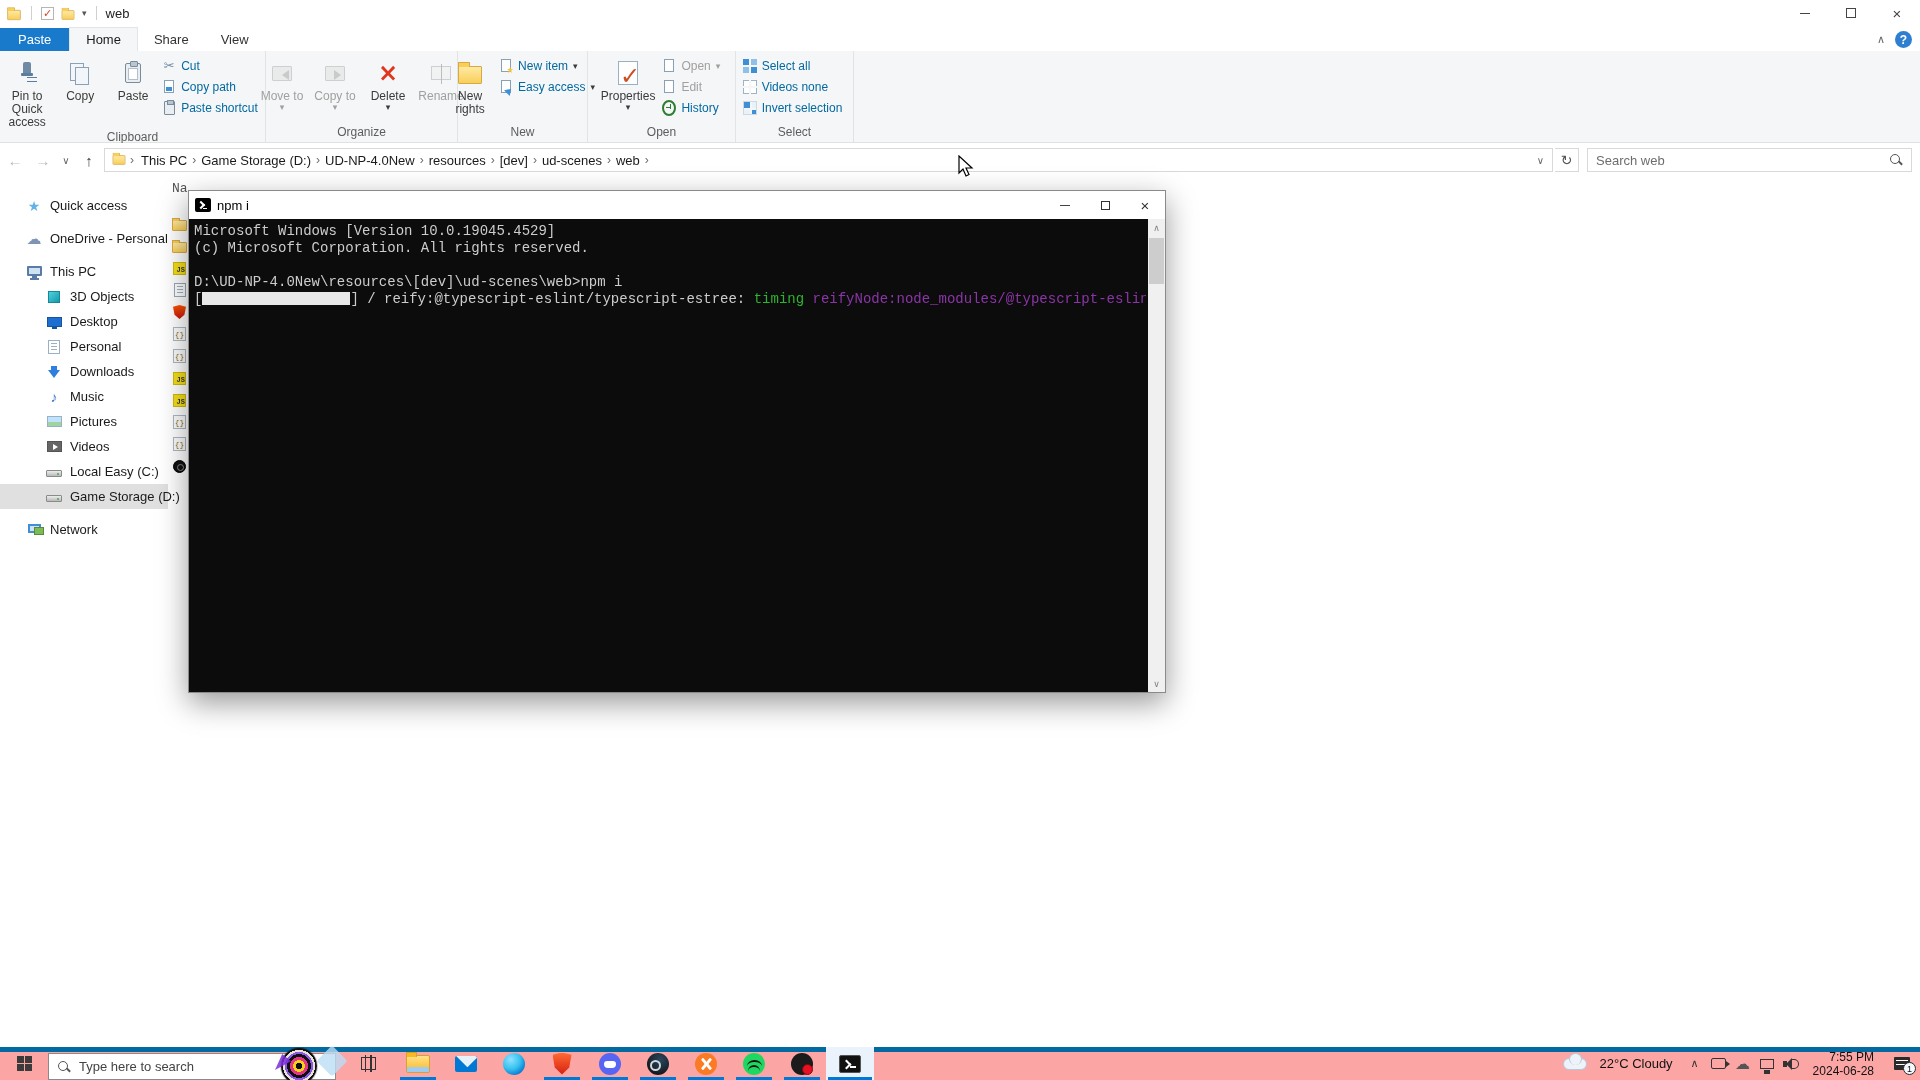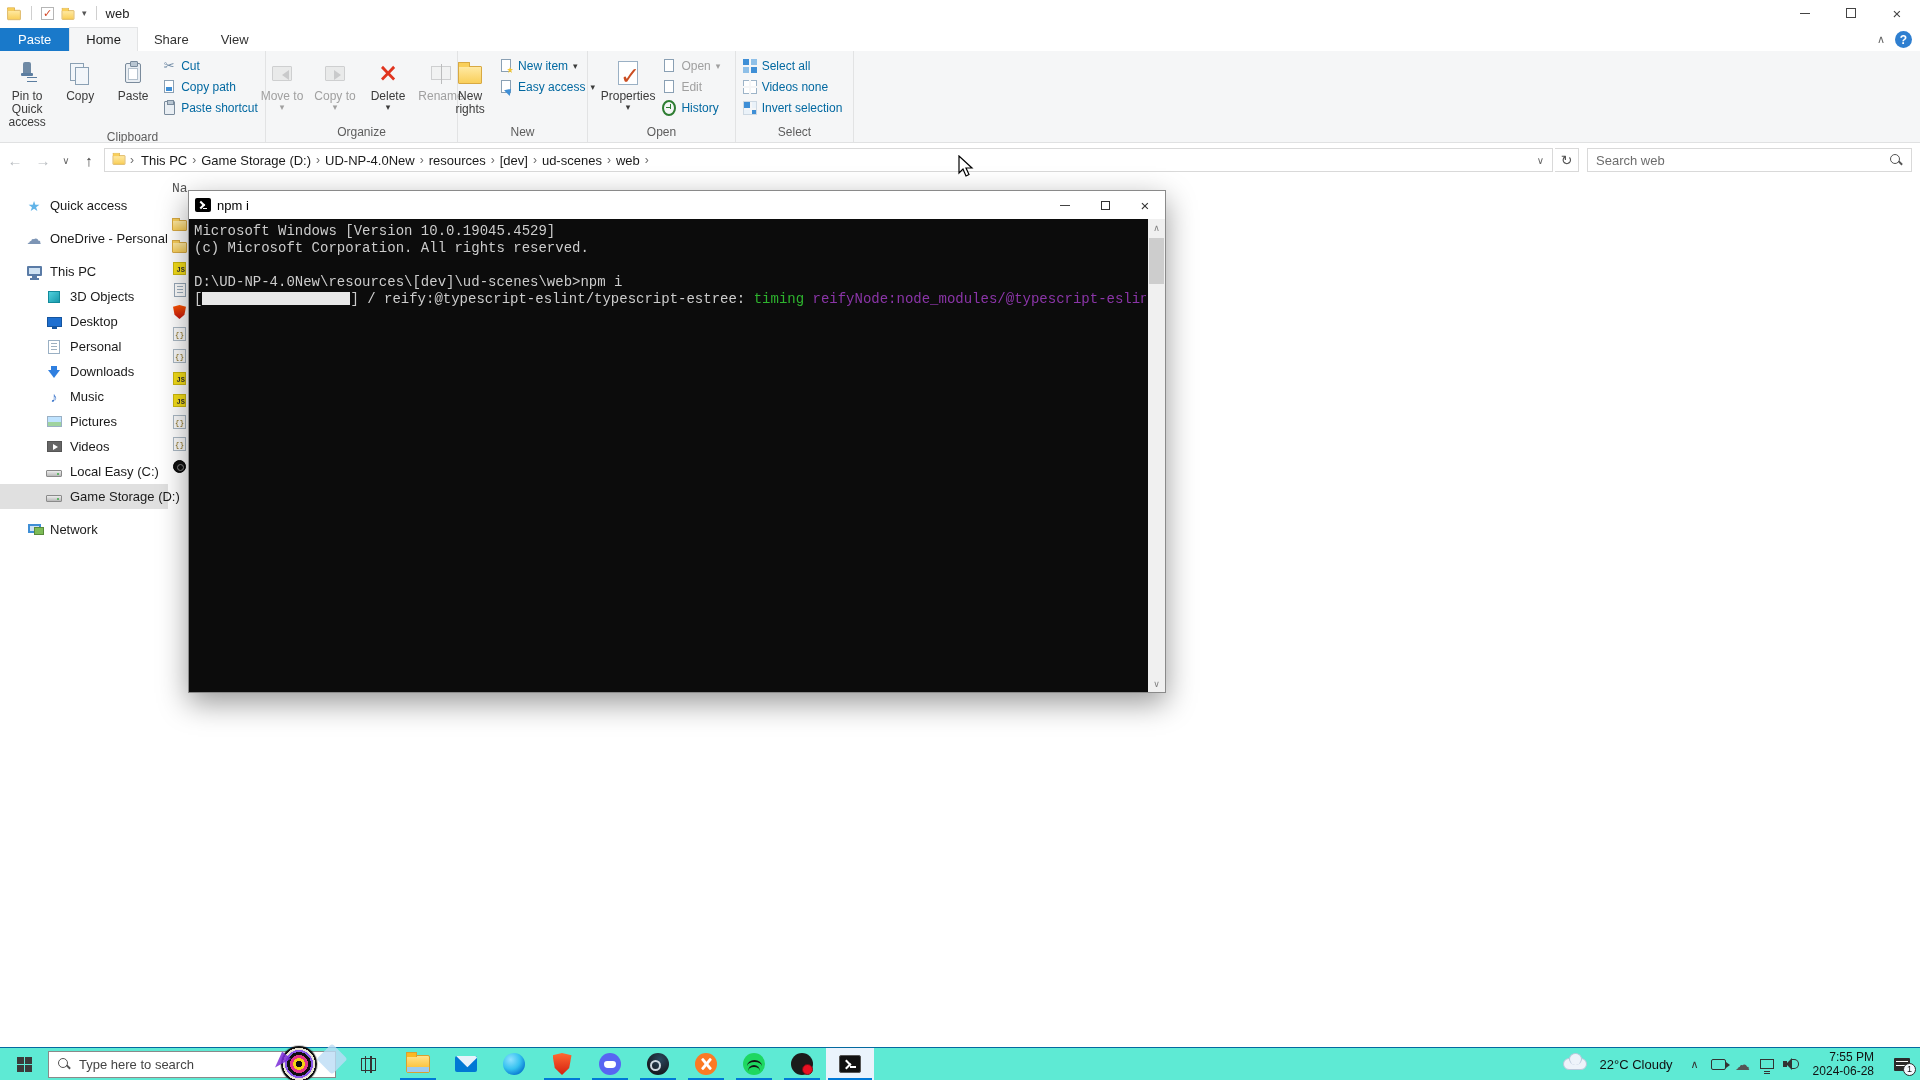--- a/index.html
+++ b/index.html
@@ -194,22 +194,22 @@
              font-size:14px;line-height:17px;color:#cccccc;white-space:pre;overflow:hidden;}
   .tline{height:17px;}
   .pblock{display:inline-block;width:148px;height:13px;background:#e8e8e8;vertical-align:-2px;}
   .term-scroll{position:absolute;right:0;top:0;bottom:0;width:17px;background:#f0f0f0;}
   .term-scroll .sarr{position:absolute;left:0;width:17px;height:17px;display:flex;align-items:center;justify-content:center;color:#808080;font-size:9px;}
   .term-scroll .sarr.up{top:0;}
   .term-scroll .sarr.down{bottom:0;}
   .sthumb{position:absolute;left:1px;right:1px;top:19px;height:46px;background:#cdcdcd;}
 
   
-  .taskbar{position:absolute;left:0;right:0;bottom:0;height:33px;background:#5eead4;border-top:1px solid #0369a1;
-           display:flex;align-items:center;z-index:10;}
+  .taskbar{position:absolute;left:0;right:0;bottom:0;height:33px;background:#fca5a5;border-top:5px solid #0369a1;
+           display:flex;align-items:flex-end;z-index:10;}
   .startbtn{width:48px;height:33px;display:flex;align-items:center;justify-content:center;}
   .winlogo{width:15px;height:15px;background:
      linear-gradient(#3b3b3b,#3b3b3b) 0 0/7px 7px no-repeat,
      linear-gradient(#3b3b3b,#3b3b3b) 8px 0/7px 7px no-repeat,
      linear-gradient(#3b3b3b,#3b3b3b) 0 8px/7px 7px no-repeat,
      linear-gradient(#3b3b3b,#3b3b3b) 8px 8px/7px 7px no-repeat;}
   .tb-search{width:288px;height:27px;background:#fff;border:1px solid #8a8a8a;display:flex;align-items:center;padding:0 8px;gap:8px;position:relative;margin-right:14px;}
   .tb-search .ph{font-size:13px;color:#444;}
   .search-art{position:absolute;right:18px;top:-6px;width:36px;height:36px;border-radius:50%;
       background:radial-gradient(circle,#101010 0 3px,#f5d312 3px 6px,#e2358a 6px 9px,#101010 9px 12px,#8a57e8 12px 14px,#e8e2d2 14px 16px,#101010 16px 18px);

